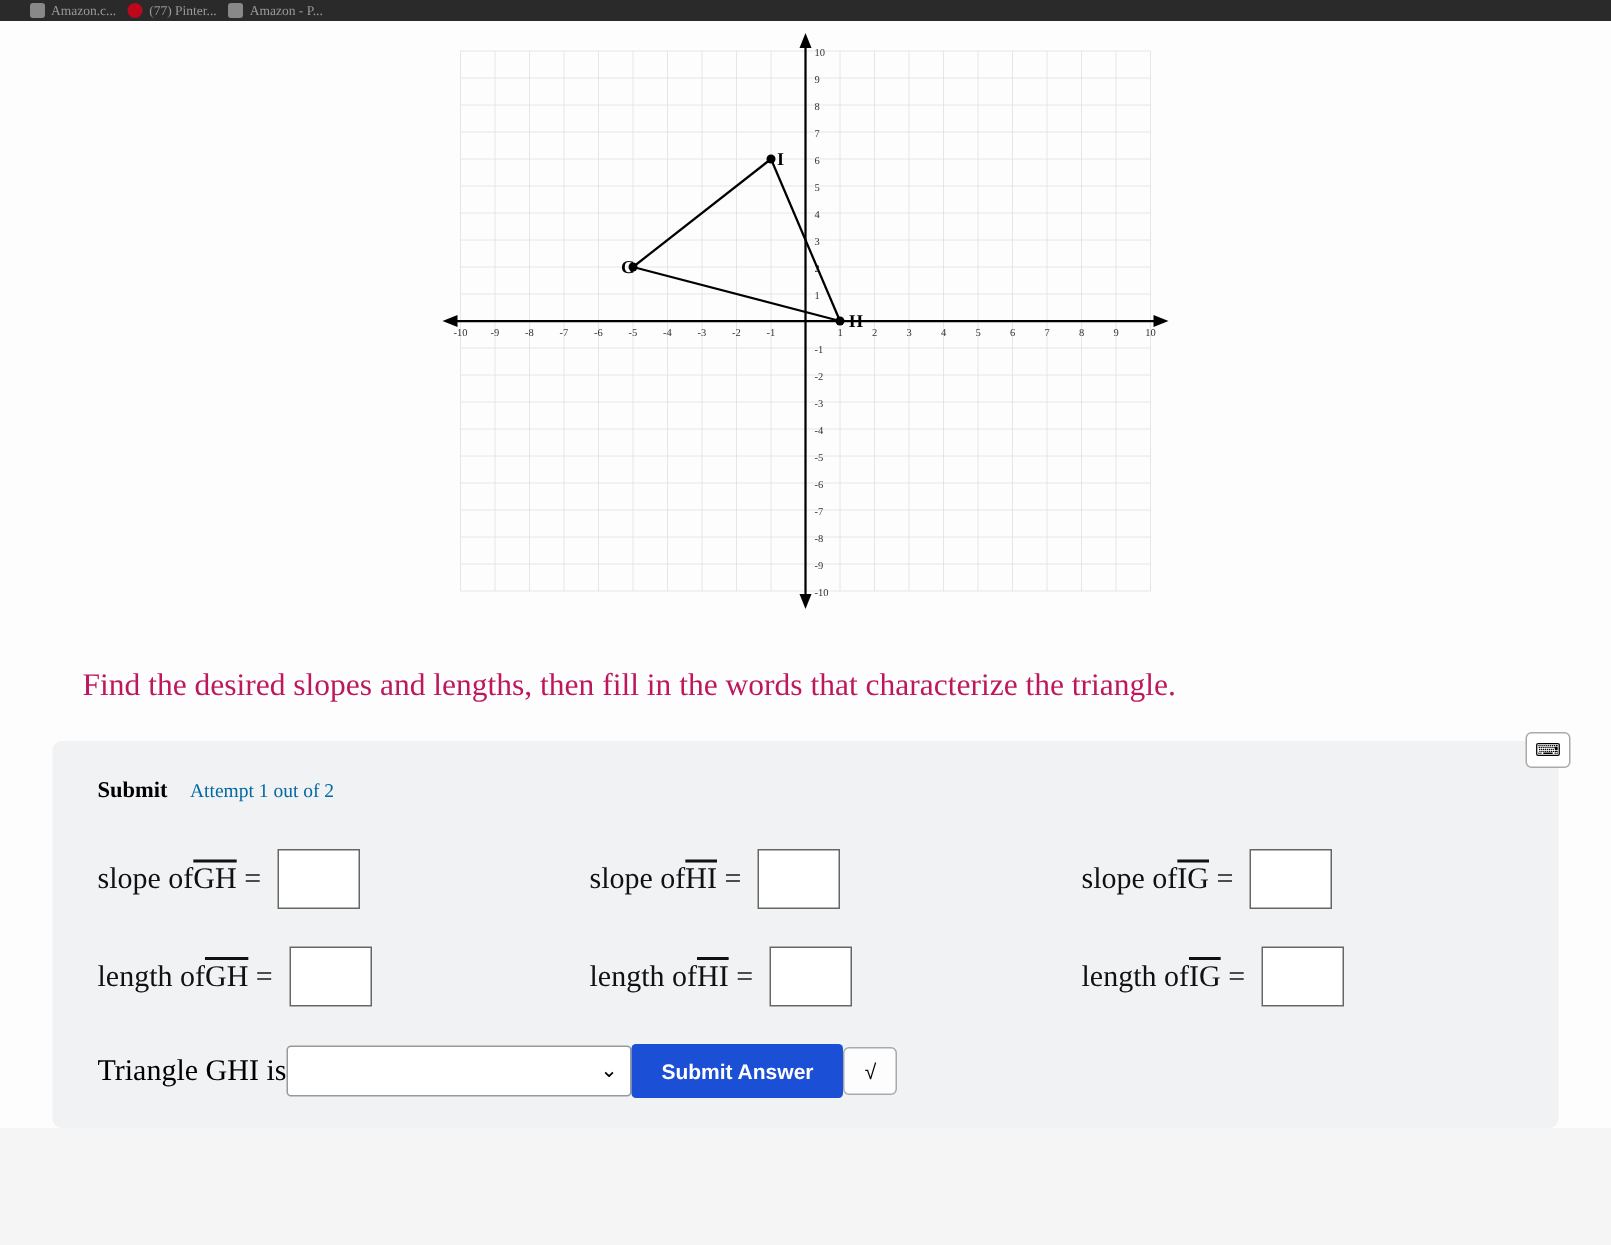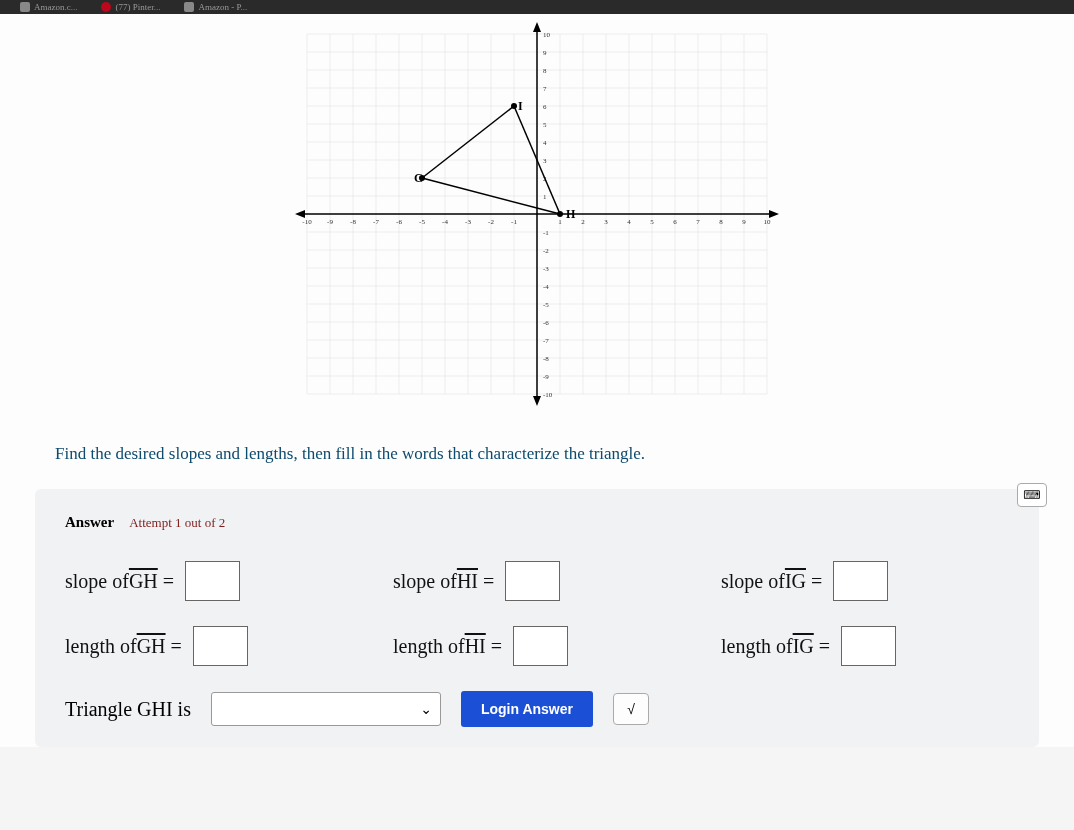--- a/index.html
+++ b/index.html
@@ -8,21 +8,21 @@
     background: #f5f5f5;
     width: 1074px;
     height: 830px;
     overflow: hidden;
   }
   .taskbar {
     background: #2a2a2a;
     height: 14px;
     display: flex;
     align-items: center;
-    gap: 24px;
+    gap: 8px;
     padding-left: 20px;
     font-size: 9px;
     color: #999;
   }
   .taskbar-item {
     display: flex;
     align-items: center;
     gap: 4px;
   }
   .taskbar-item .favicon {
@@ -35,34 +35,34 @@
   .content {
     background: #fdfdfd;
     padding: 0;
   }
   .graph-area {
     display: flex;
     justify-content: center;
     padding: 0;
   }
   .prompt {
-    font-size: 17px;
+    font-size: 21px;
     padding: 30px 55px 25px;
-    color: #0c4a6e;
+    color: #be185d;
   }
   .answer-panel {
     background: #f1f2f4;
     margin: 0 35px;
     border-radius: 6px;
     padding: 25px 30px 20px;
     position: relative;
   }
   .answer-header { font-size: 15px; margin-bottom: 30px; }
   .answer-header strong { font-weight: bold; }
-  .answer-header .attempt { color: #7f1d1d; font-size: 13px; }
+  .answer-header .attempt { color: #0369a1; font-size: 13px; }
   .row { display: flex; gap: 40px; margin-bottom: 25px; align-items: flex-end; }
   .field {
     display: flex;
     align-items: center;
     font-size: 20px;
     color: #111;
     flex: 1;
   }
   .segment { text-decoration: overline; }
   .input-box {
@@ -70,21 +70,20 @@
     height: 40px;
     border: 1px solid #666;
     background: #fff;
     margin-left: 6px;
     font-size: 16px;
     text-align: center;
   }
   .bottom-row {
     display: flex;
     align-items: center;
-    gap: 20px;
   }
   .select-box {
     width: 230px;
     height: 34px;
     border: 1px solid #999;
     background: #fff;
     border-radius: 3px;
     font-size: 14px;
     padding: 0 8px;
     appearance: none;
@@ -253,21 +252,21 @@
       </svg>
   </div>
 
   <div class="prompt">Find the desired slopes and lengths, then fill in the words that characterize the triangle.</div>
 
   <div class="answer-panel">
     <button class="keyb-btn">
       <span>⌨</span>
     </button>
     <div class="answer-header">
-      <strong>Answer</strong>
+      <strong>Submit</strong>
       &nbsp;&nbsp;
       <span class="attempt">Attempt 1 out of 2</span>
     </div>
 
     <div class="row">
       <div class="field">
         <span>slope of </span>
         <span class="segment">GH</span>
         <span>&nbsp;=&nbsp;</span>
         <input class="input-box" style="">
@@ -305,19 +304,19 @@
         <span>&nbsp;=&nbsp;</span>
         <input class="input-box" style="">
       </div>
     </div>
 
     <div class="bottom-row">
       <span style="font-size:20px">Triangle GHI is</span>
       <div class="select-box">
         <span>⌄</span>
       </div>
-      <button class="submit-btn">Login Answer</button>
+      <button class="submit-btn">Submit Answer</button>
       <button class="sqrt-btn">
         <span>√</span>
       </button>
     </div>
   </div>
 </div>
 
 </body></html>

